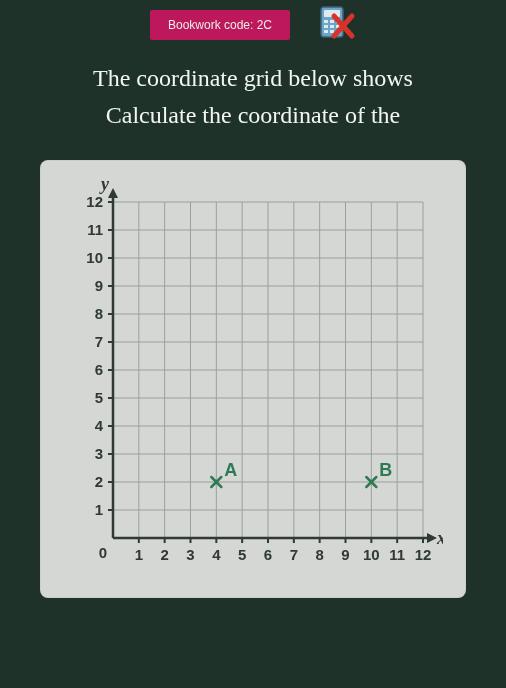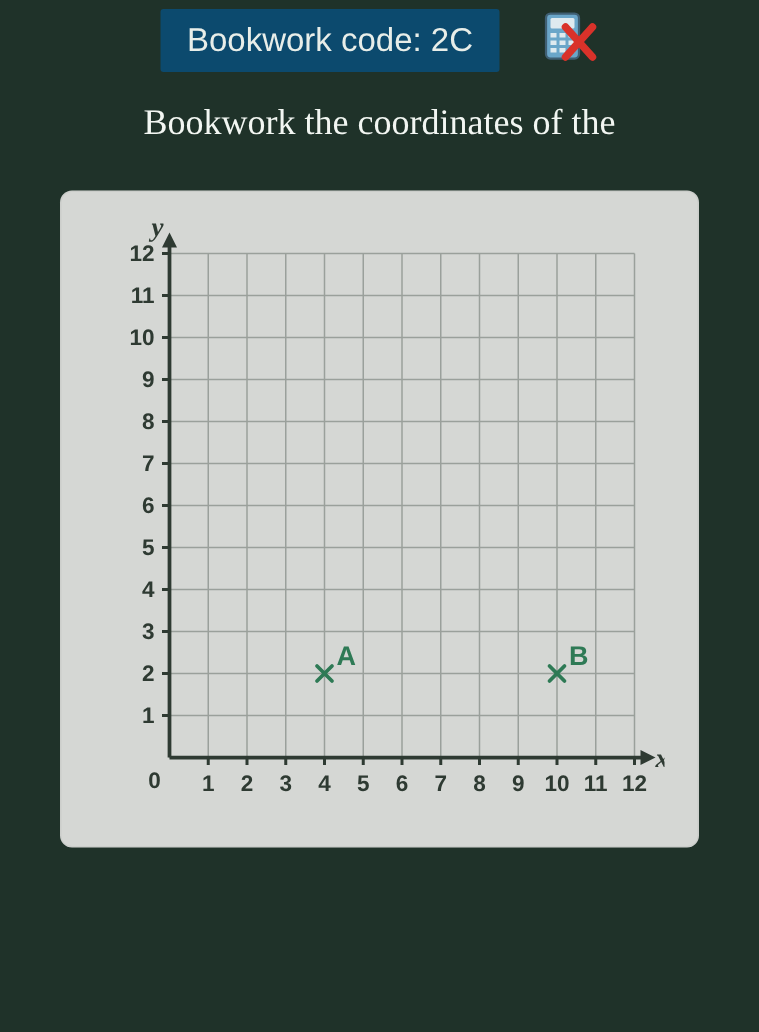--- a/index.html
+++ b/index.html
@@ -12,25 +12,25 @@
     overflow: hidden;
   }
   .topbar {
     display: flex;
     justify-content: center;
     align-items: center;
     gap: 24px;
     padding-top: 6px;
   }
   .bookwork {
-    background: #0c4a6e;
+    background: #be185d;
     color: #e8eee9;
     padding: 8px 18px;
     border-radius: 2px;
-    font-size: 22px;
+    font-size: 12px;
   }
   .calc-icon {
     display: inline-flex;
     align-items: center;
     justify-content: center;
   }
   .prompt {
     text-align: center;
     font-size: 24px;
     line-height: 1.55;
@@ -98,21 +98,22 @@
       </g>
       <g stroke="#d9322a" stroke-width="5" stroke-linecap="round">
         <line x1="20" y1="10" x2="38" y2="30"></line>
         <line x1="38" y1="10" x2="20" y2="30"></line>
       </g>
     </svg>
   </span>
 </div>
 
 <div class="prompt">
-  <div>Bookwork the coordinates of the</div>
+  <div>The coordinate grid below shows</div>
+  <div>Calculate the coordinate of the</div>
 </div>
 
 <div class="grid-card">
   <div class="grid-inner">
     <svg class="grid-svg" width="380" height="400" viewBox="0 0 380 400" id="grid-svg">
         <line x1="50" y1="358" x2="50" y2="22" stroke="#9aa09b" stroke-width="1"></line>
         <line x1="75.83333333333333" y1="358" x2="75.83333333333333" y2="22" stroke="#9aa09b" stroke-width="1"></line>
         <line x1="101.66666666666666" y1="358" x2="101.66666666666666" y2="22" stroke="#9aa09b" stroke-width="1"></line>
         <line x1="127.5" y1="358" x2="127.5" y2="22" stroke="#9aa09b" stroke-width="1"></line>
         <line x1="153.33333333333331" y1="358" x2="153.33333333333331" y2="22" stroke="#9aa09b" stroke-width="1"></line>

